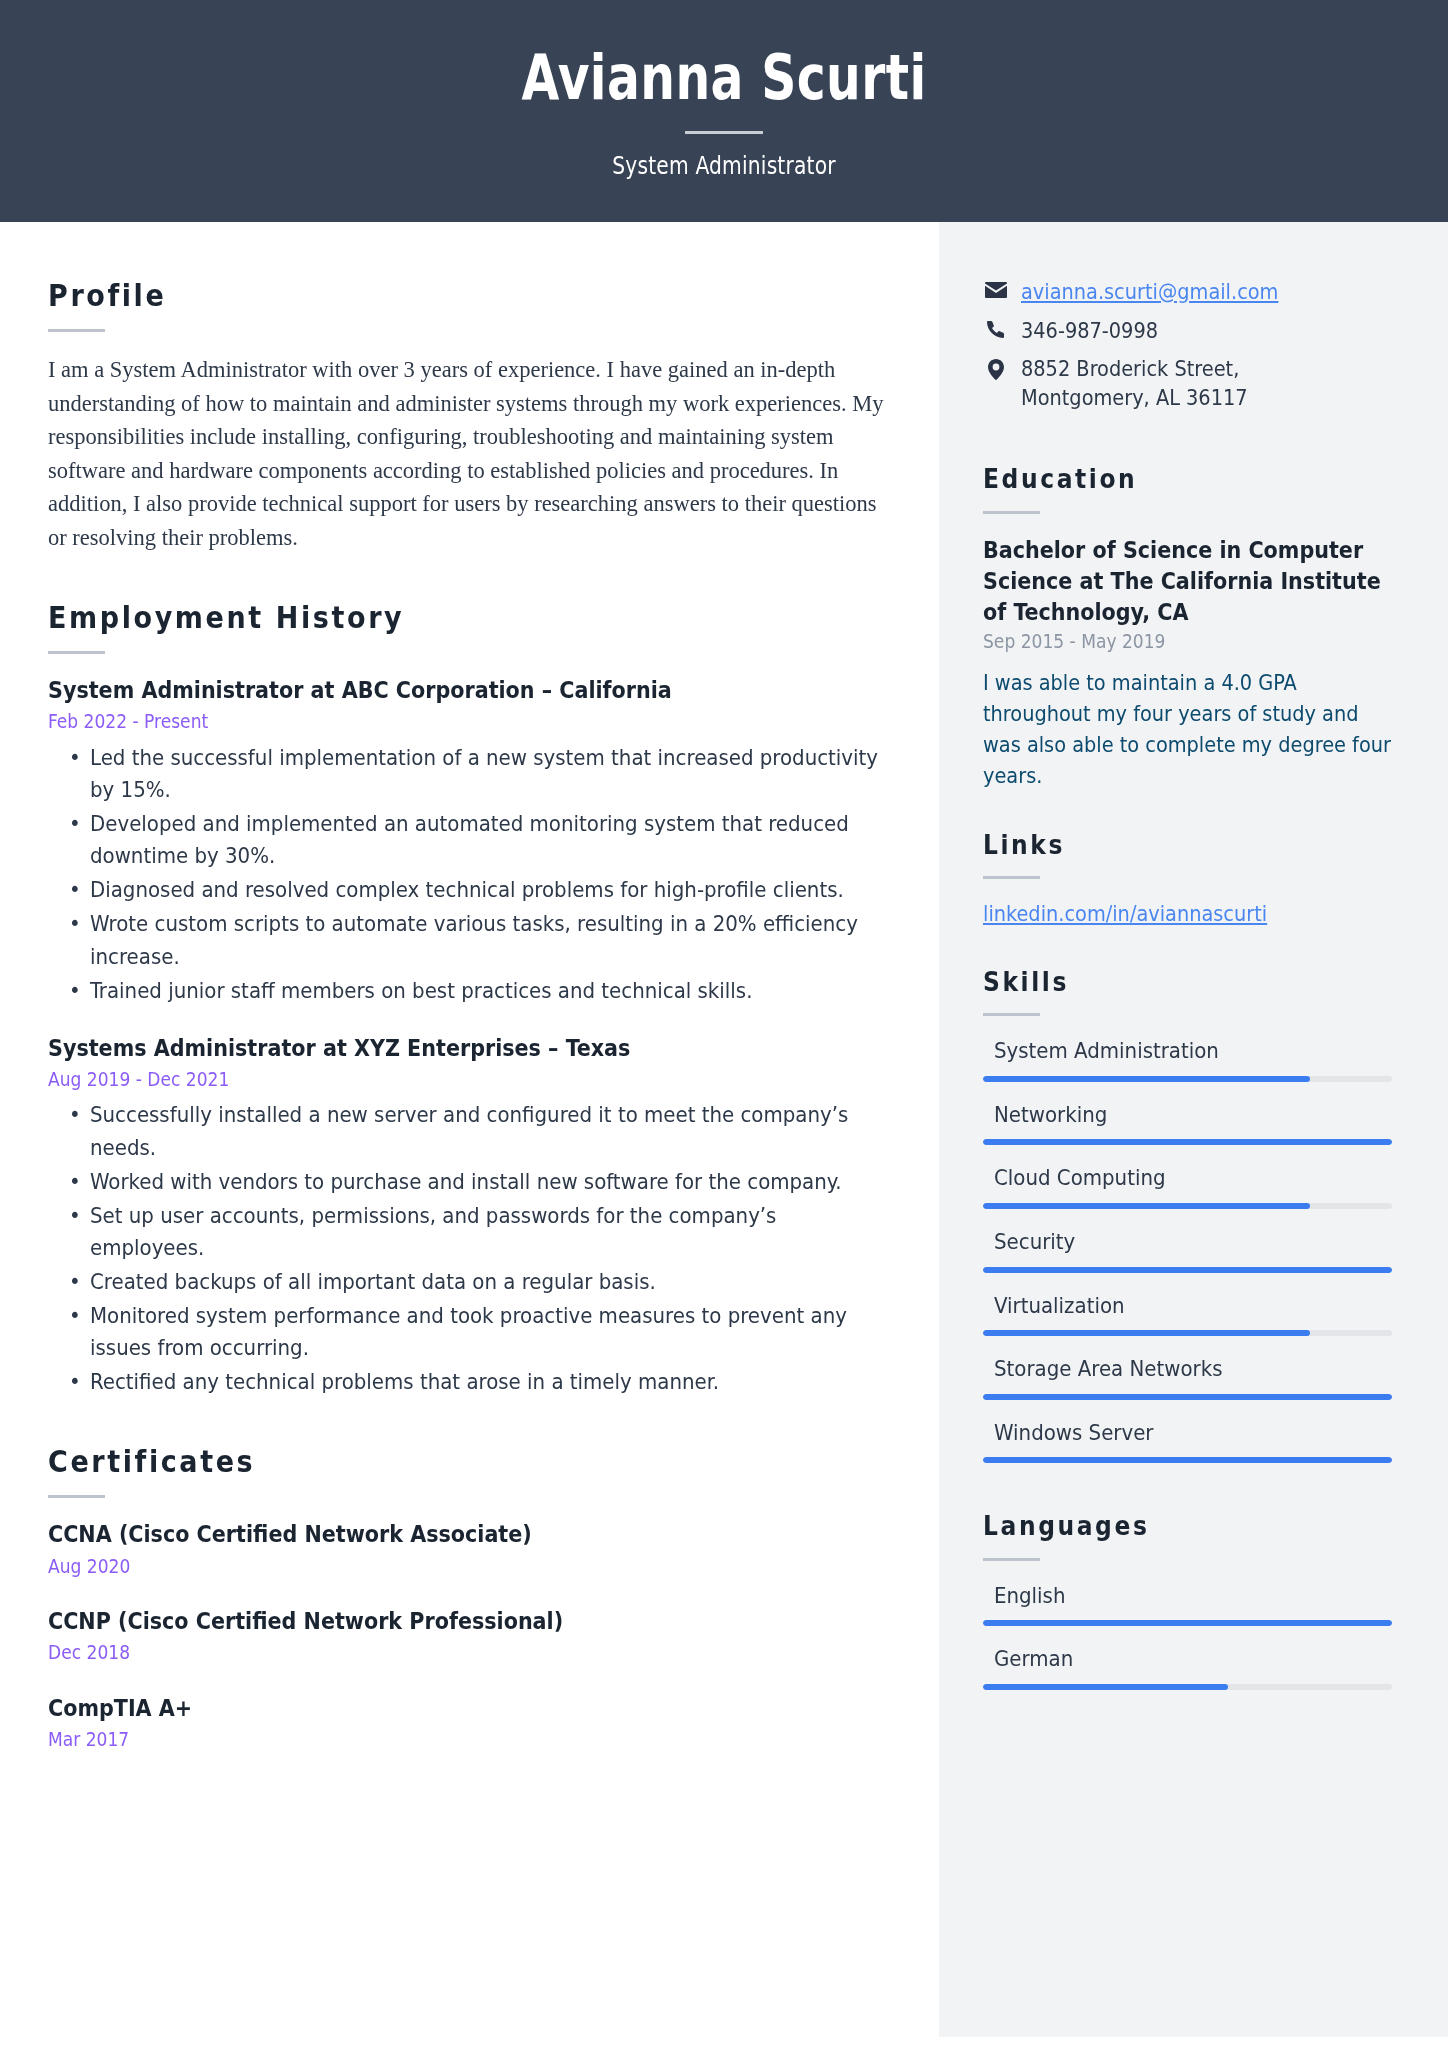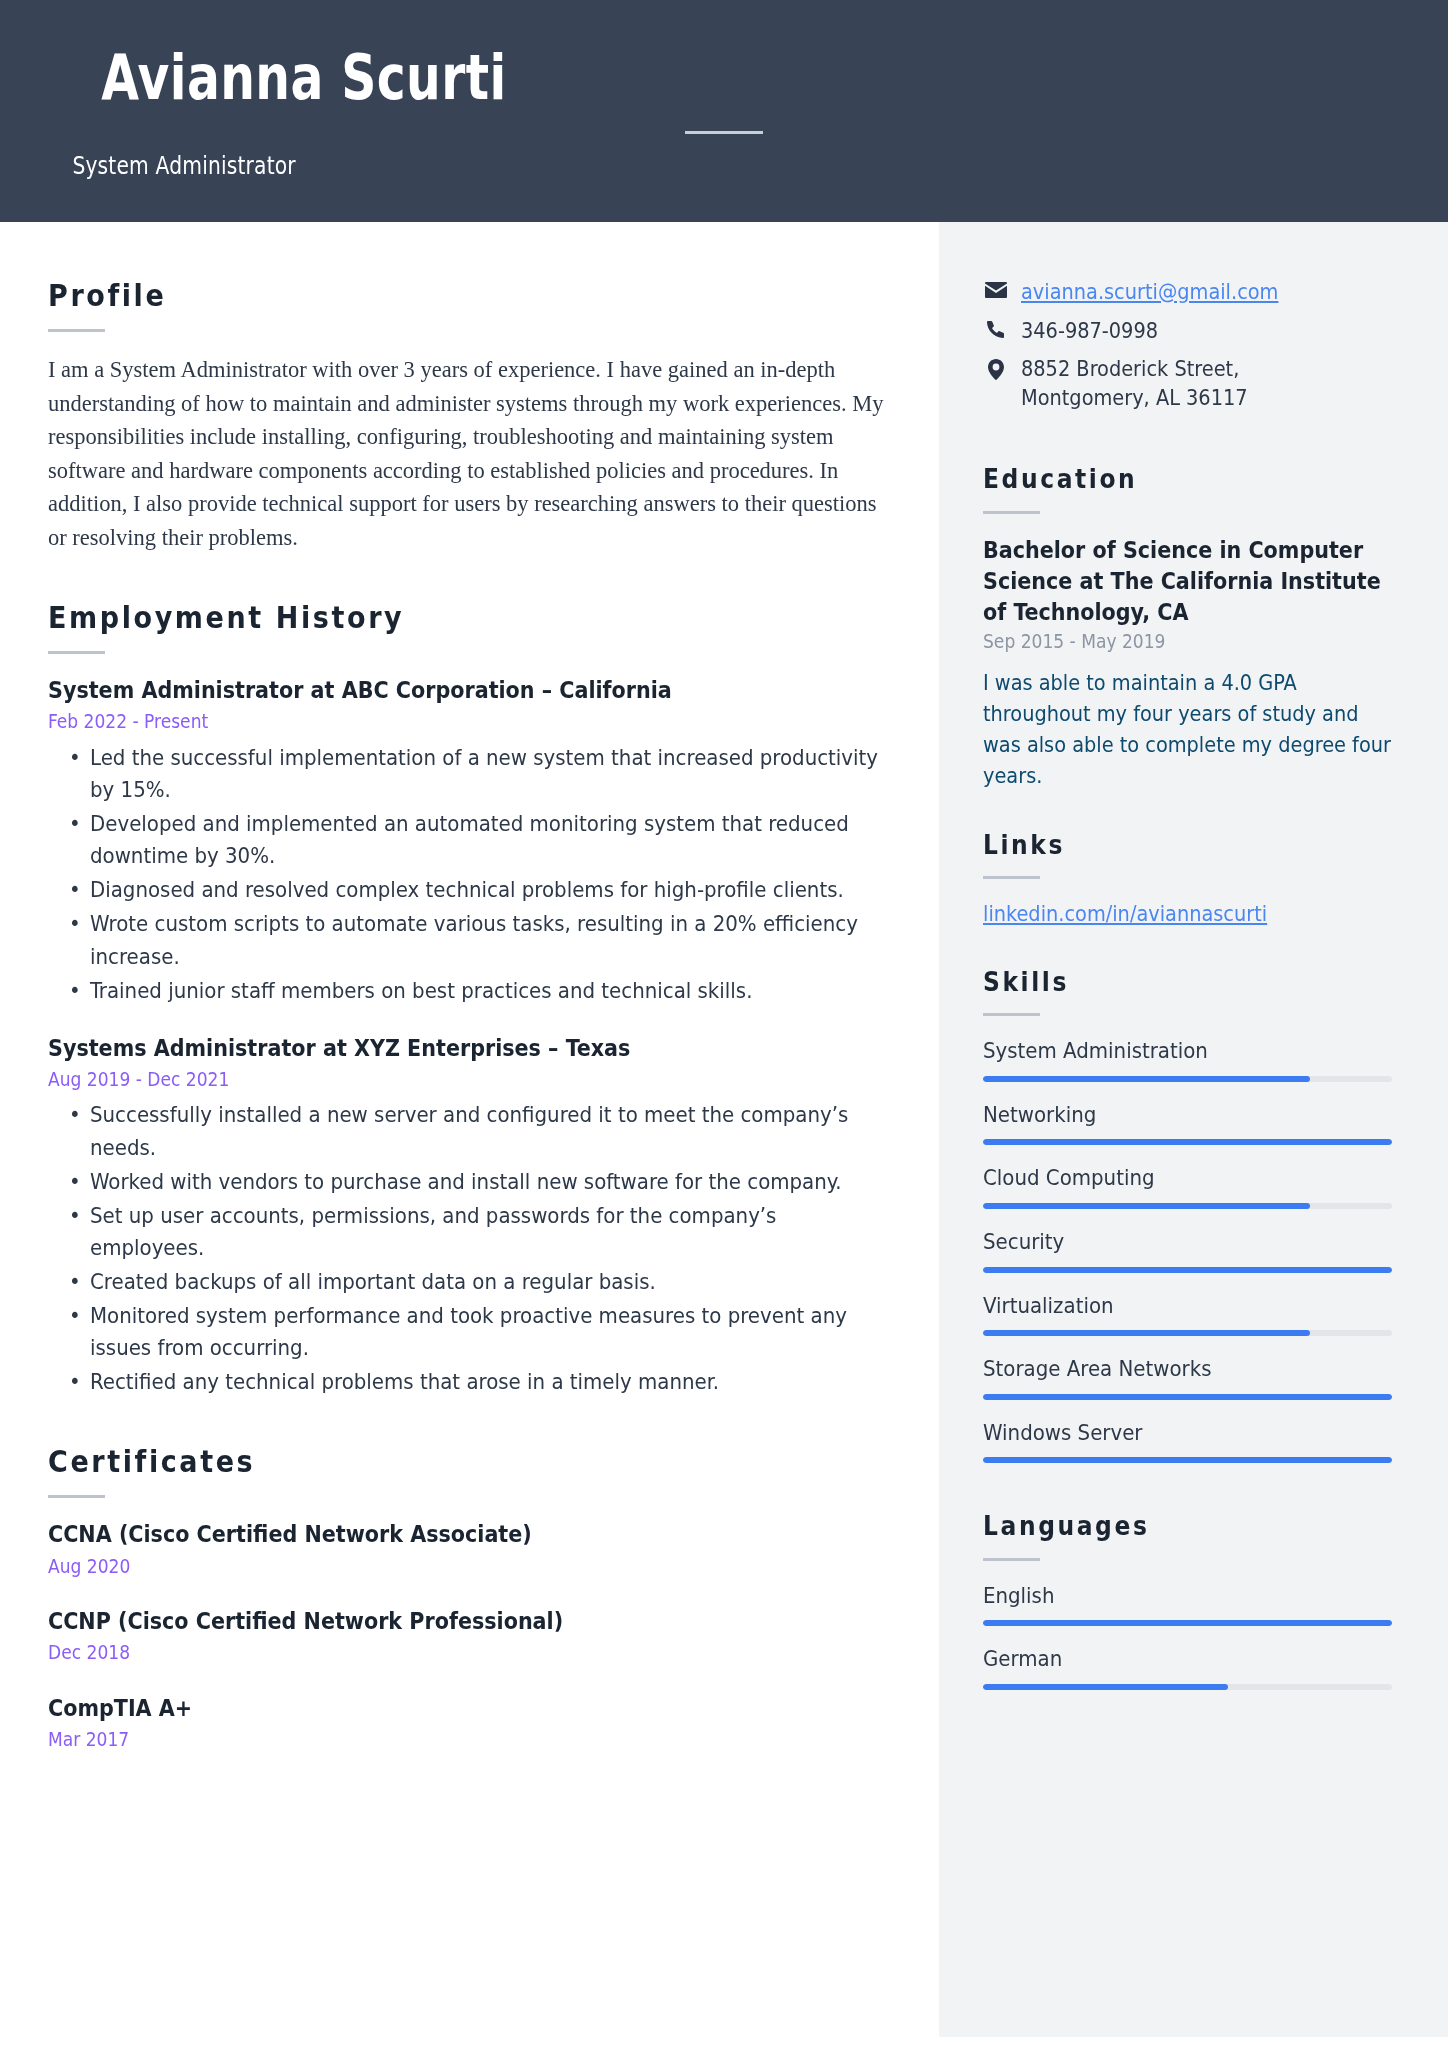--- a/index.html
+++ b/index.html
@@ -15,21 +15,21 @@
     width: 1448px;
     min-height: 2048px;
     background: #ffffff;
     overflow: hidden;
   }
 
   
   .header {
     background: #384456;
     padding: 44px 0 42px;
-    text-align: left;
+    text-align: center;
   }
   .header-name {
     font-family: "DejaVu Sans Condensed", "Liberation Sans Narrow", "Liberation Sans", sans-serif;
     font-size: 63px;
     font-weight: 700;
     color: #ffffff;
     letter-spacing: 0.5px;
     line-height: 1.08;
     transform: scaleX(0.86);
   }
@@ -196,20 +196,21 @@
 
   
   .bar-item { margin-bottom: 19px; }
   .bar-item:last-child { margin-bottom: 0; }
   .bar-label {
     font-family: "DejaVu Sans Condensed", "Liberation Sans Narrow", "Liberation Sans", sans-serif;
     font-size: 22px;
     color: #2d3848;
     line-height: 1.3;
     margin-bottom: 10px;
+    margin-left: 11px;
   }
   .bar-track {
     position: relative;
     width: 100%;
     height: 6px;
     background: #e3e5e9;
     border-radius: 3px;
     overflow: hidden;
   }
   .bar-fill {

